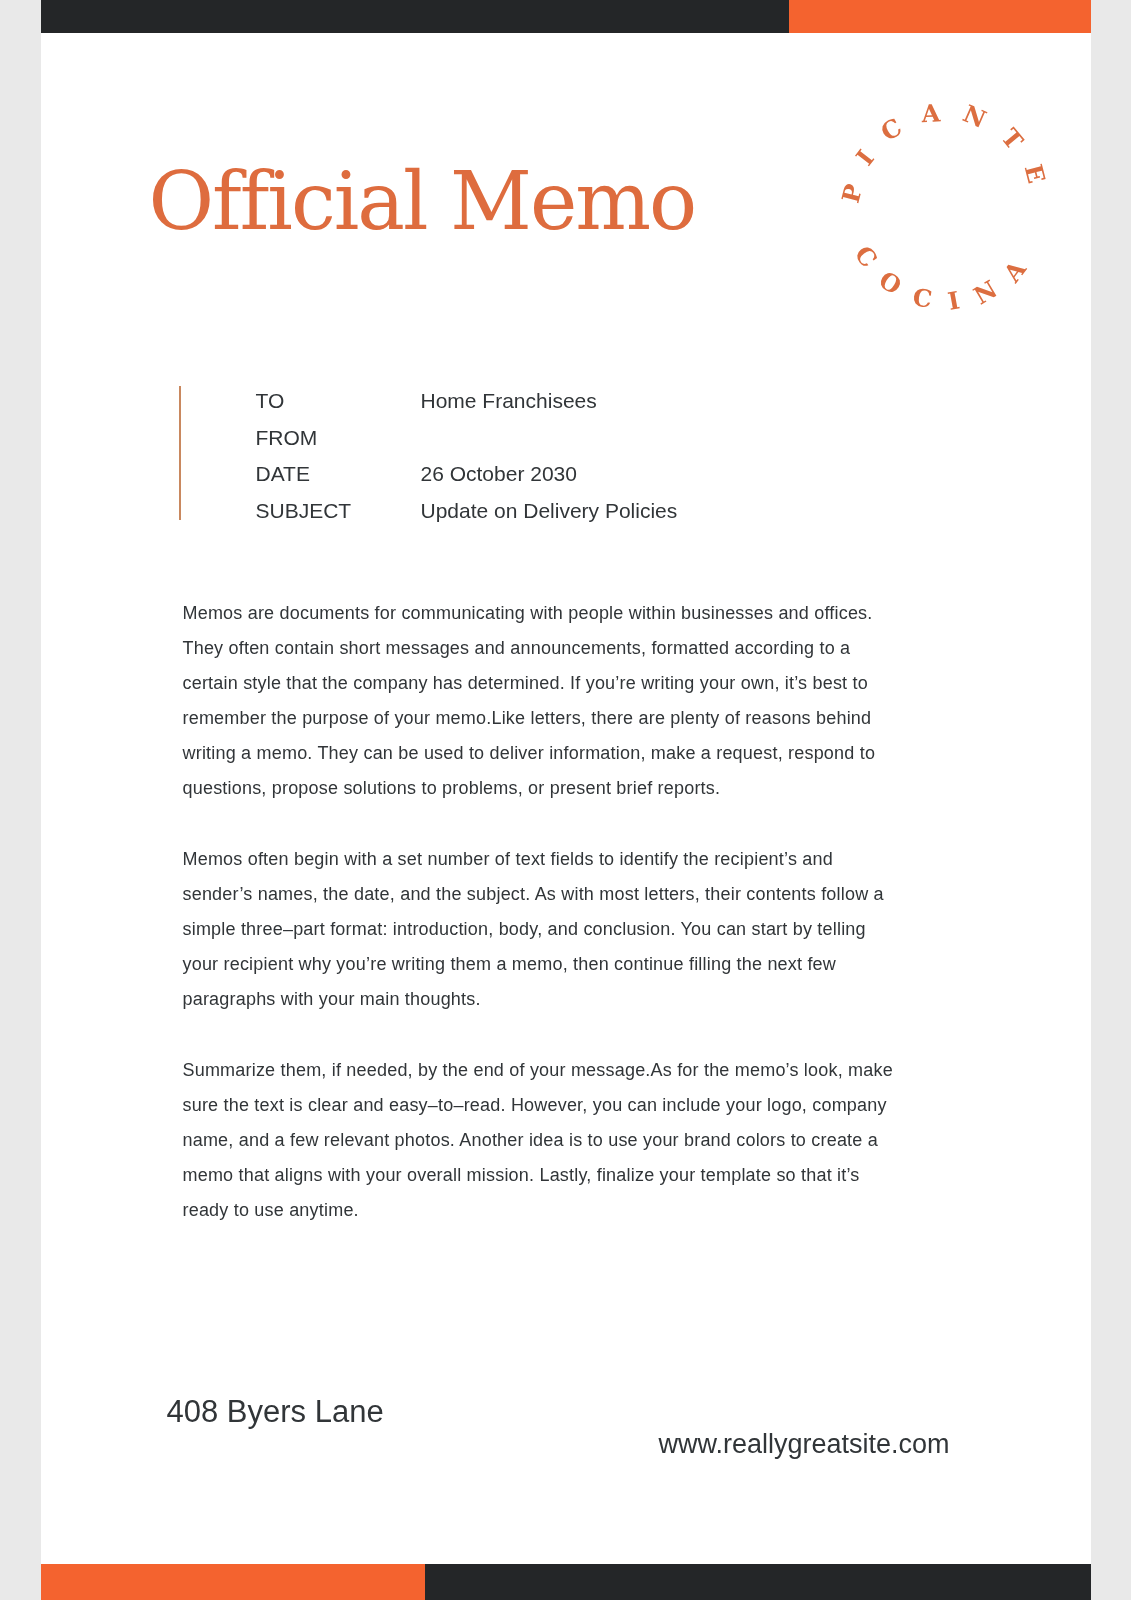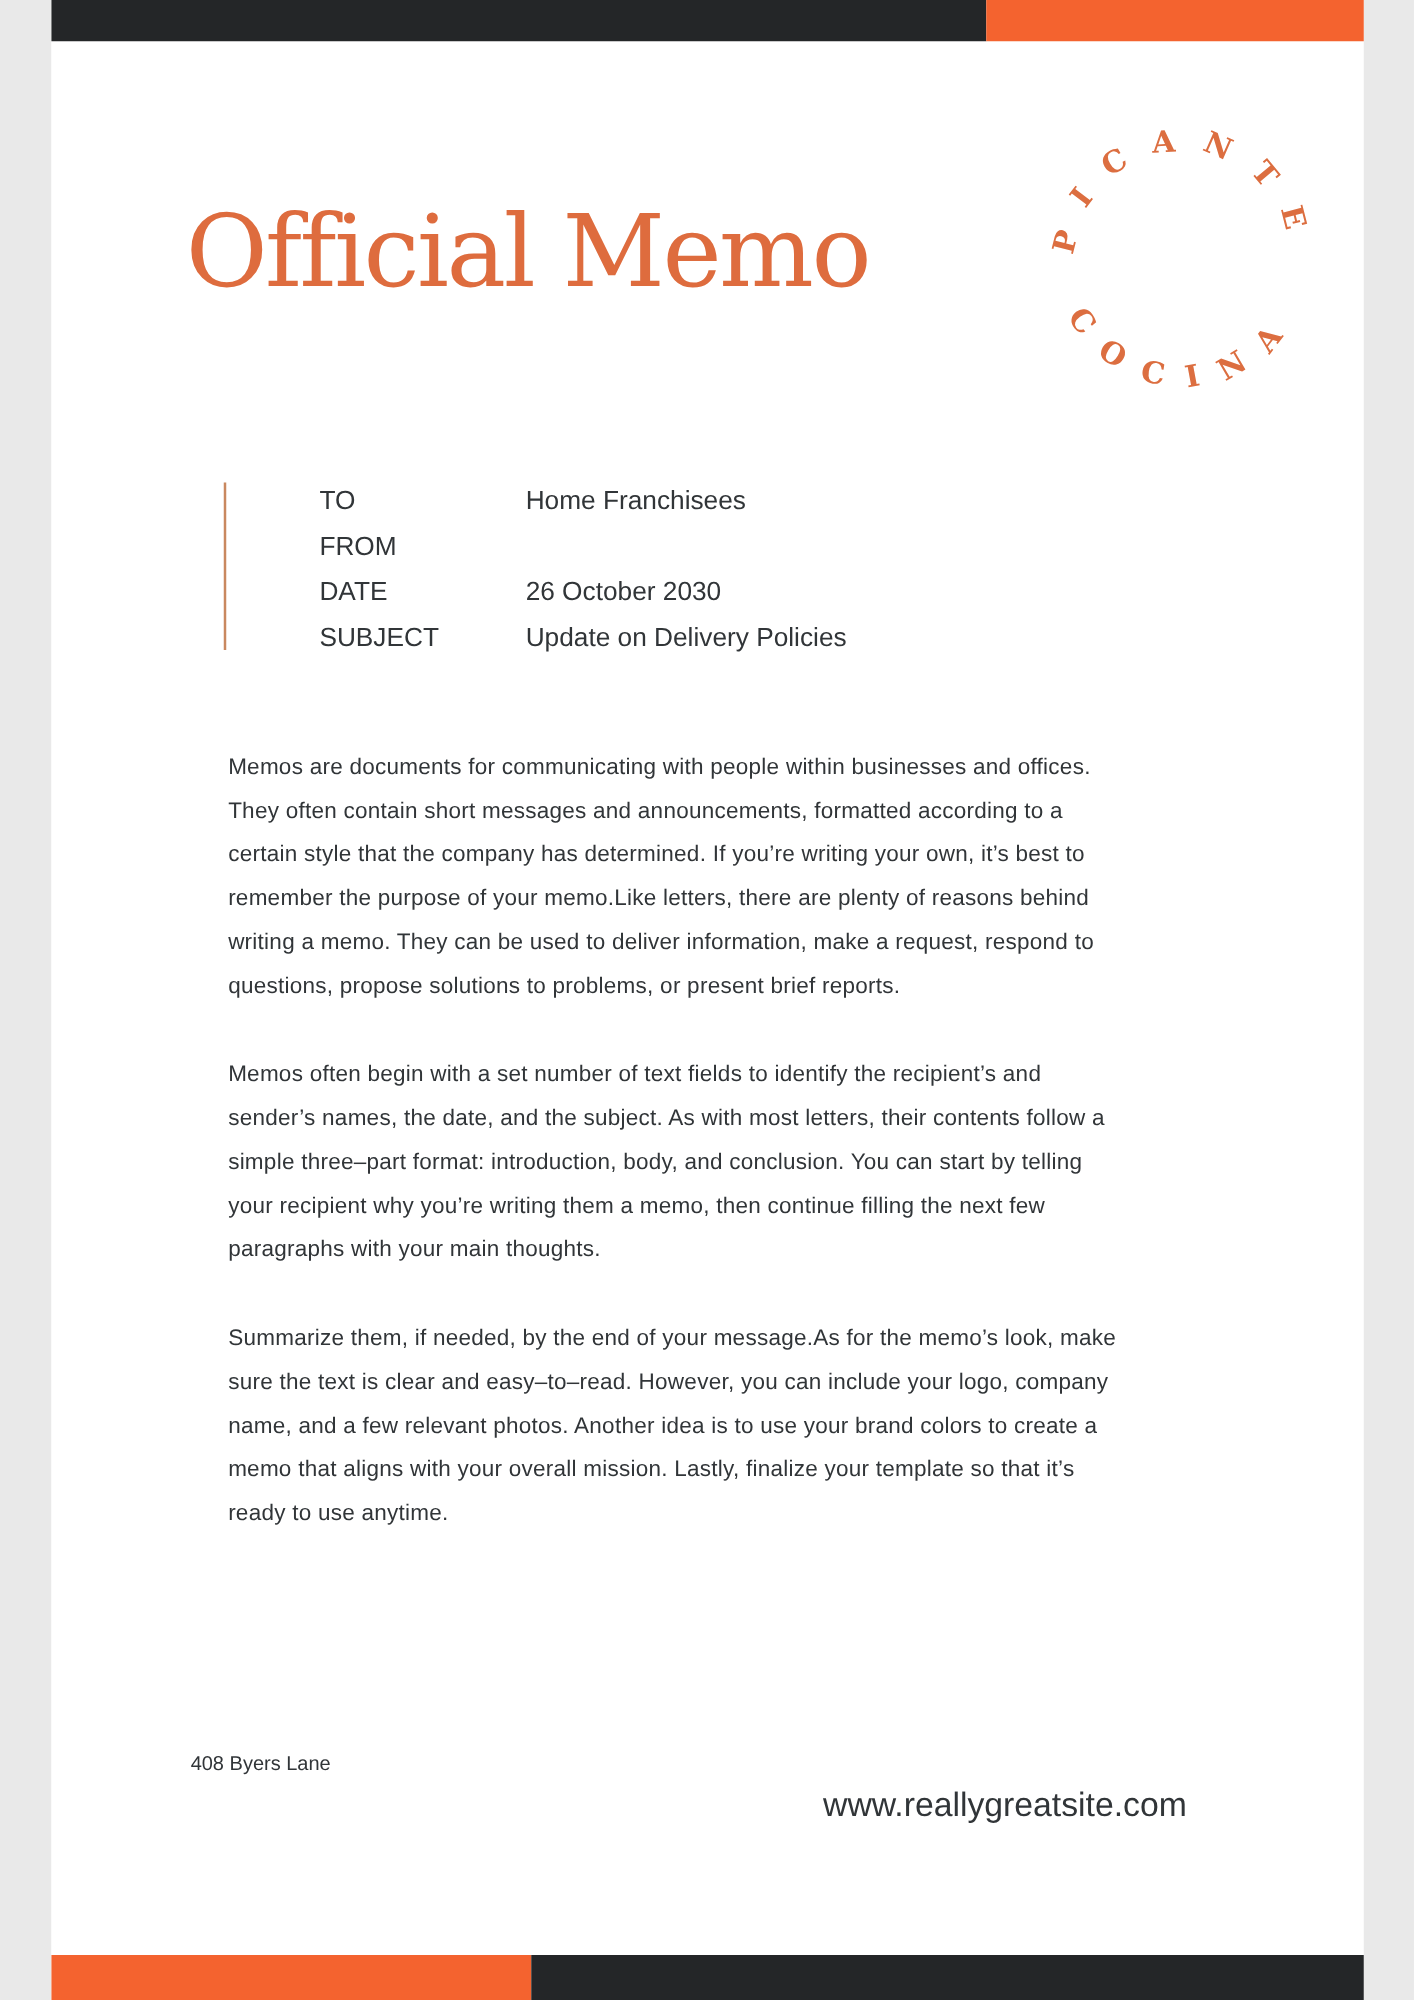--- a/index.html
+++ b/index.html
@@ -46,22 +46,22 @@
   
   .memo-body{
     position:absolute;left:110px;top:596px;width:1015px;
     font-size:18px;line-height:35px;color:#313538;
     letter-spacing:0.2px;
     margin-left:32px;
   }
   .memo-body .paragraph{white-space:pre-line;margin:0 0 36px 0;}
   
   .footer-address{
-    position:absolute;left:112px;top:1392px;
-    font-size:16px;line-height:39px;color:#313538;
+    position:absolute;left:126px;top:1392px;
+    font-size:31px;line-height:39px;color:#313538;
   }
   .footer-website{
     position:absolute;right:141px;top:1429px;
     font-size:27px;color:#313538;text-align:right;
   }
 </style>
 </head>
 <body>
 
 <div class="page">

